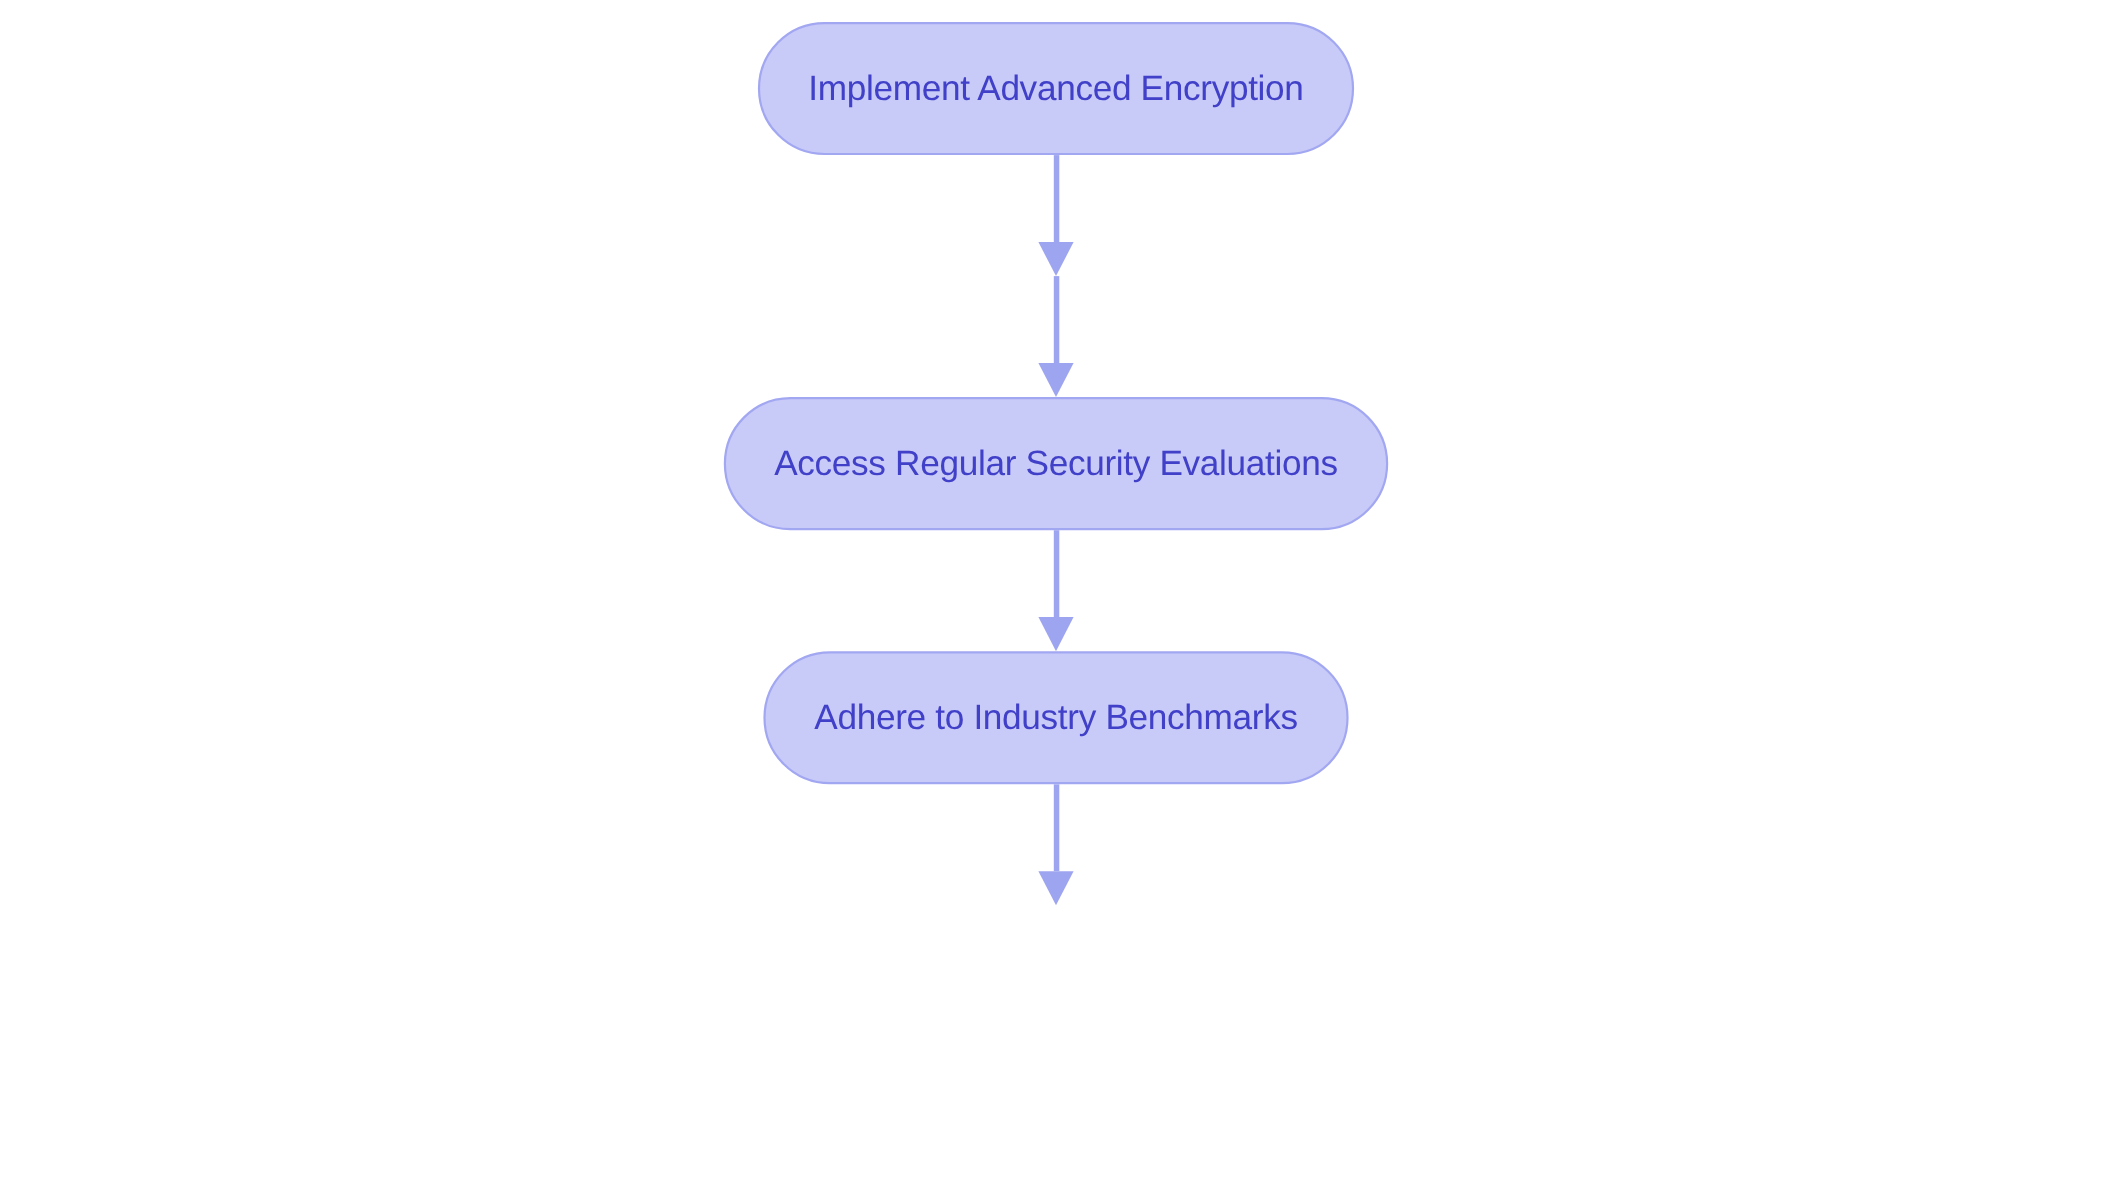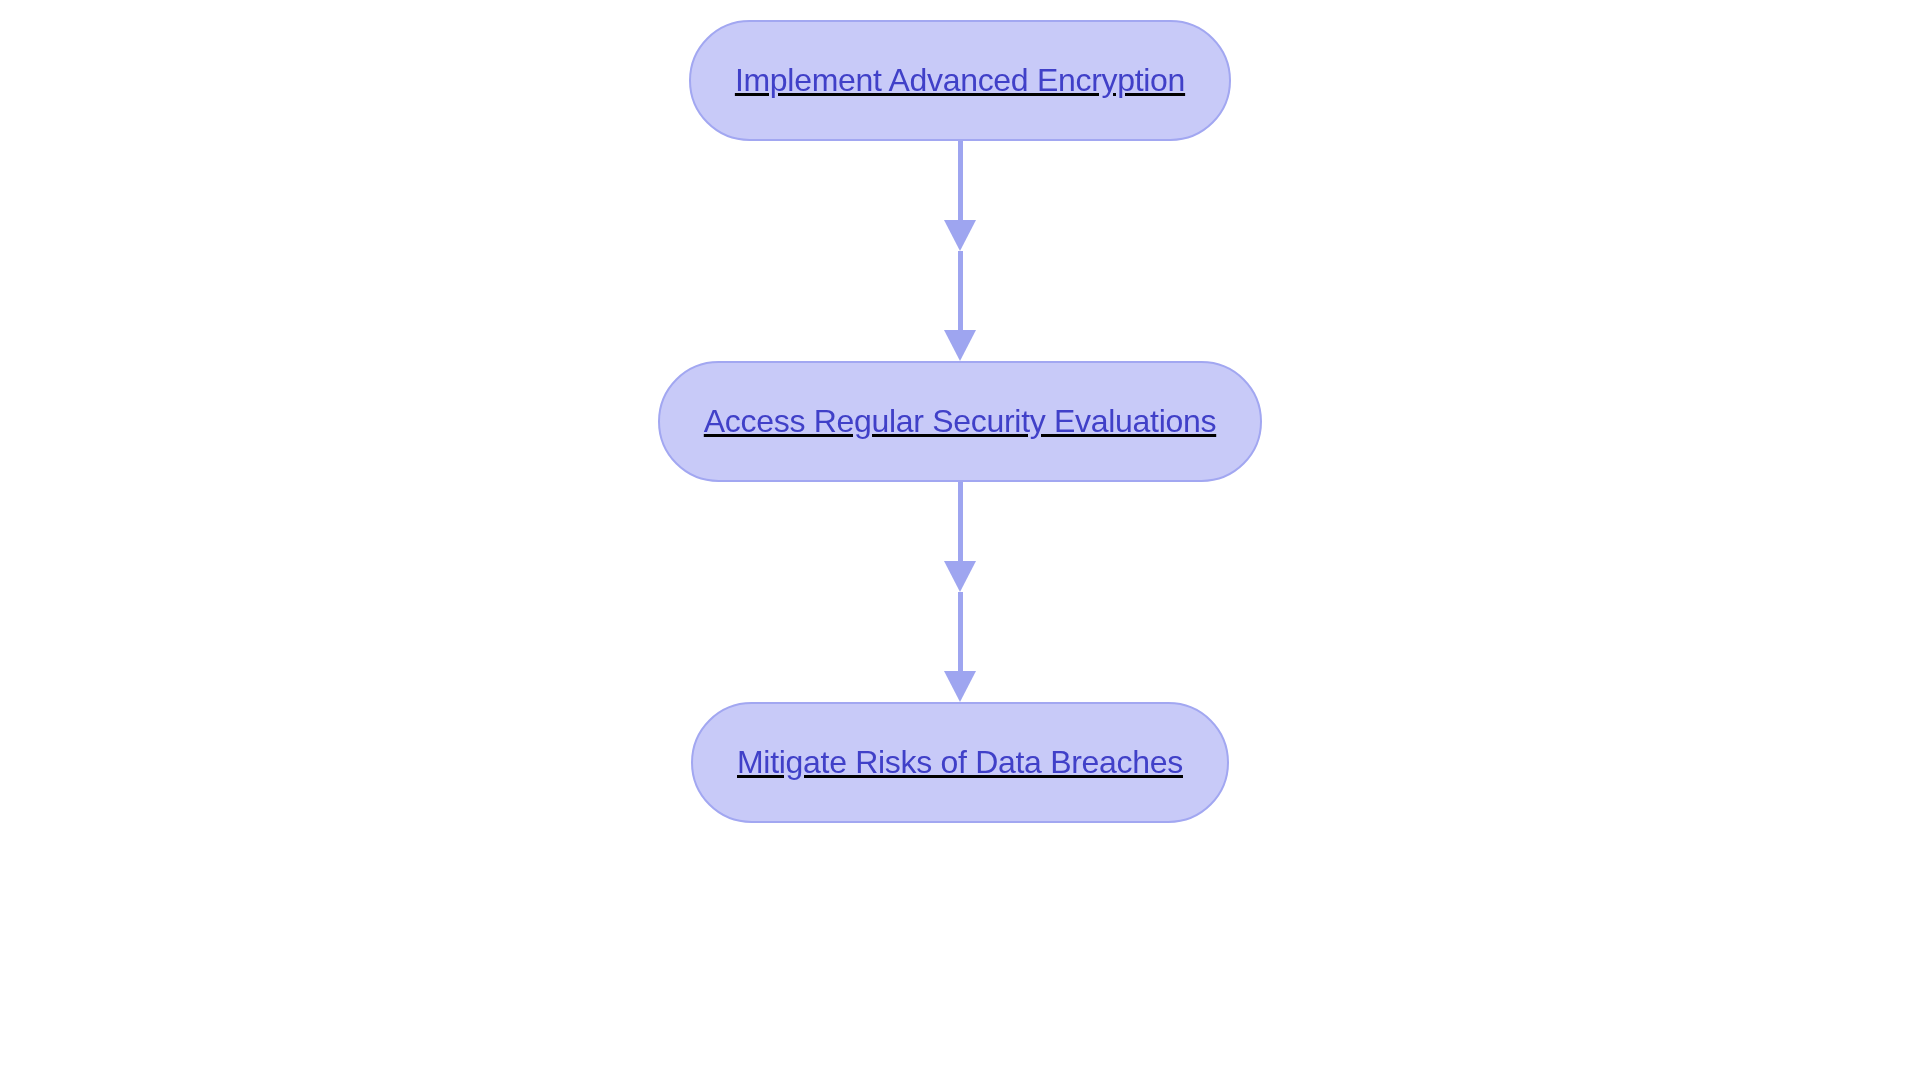--- a/index.html
+++ b/index.html
@@ -18,21 +18,20 @@
     background: #ffffff;
   }
   .flow-column {
     position: absolute;
     left: 0;
     top: 20px;
     width: 1920px;
     display: flex;
     flex-direction: column;
     align-items: center;
-    text-decoration: underline;
   }
   .flow-node {
     box-sizing: border-box;
     height: 121px;
     min-height: 121px;
     border-radius: 60.5px;
     background: #c8caf8;
     border: 2px solid #a2a7f1;
     display: flex;
     align-items: center;
@@ -92,24 +91,24 @@
 
     <div class="flow-node">
       <span class="node-label">Access Regular Security Evaluations</span>
     </div>
 
     <div class="flow-arrow">
       <div class="arrow-stem"></div>
       <div class="arrow-head"></div>
     </div>
 
+    <div class="flow-node">
+      <span class="node-label">Adhere to Industry Benchmarks</span>
+    </div>
 
     <div class="flow-arrow">
       <div class="arrow-stem"></div>
       <div class="arrow-head"></div>
     </div>
 
-    <div class="flow-node">
-      <span class="node-label">Mitigate Risks of Data Breaches</span>
-    </div>
 
   </div>
 </div>
 
 </body></html>

